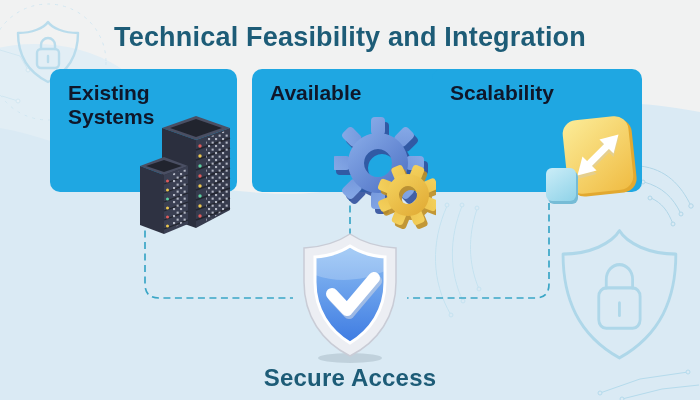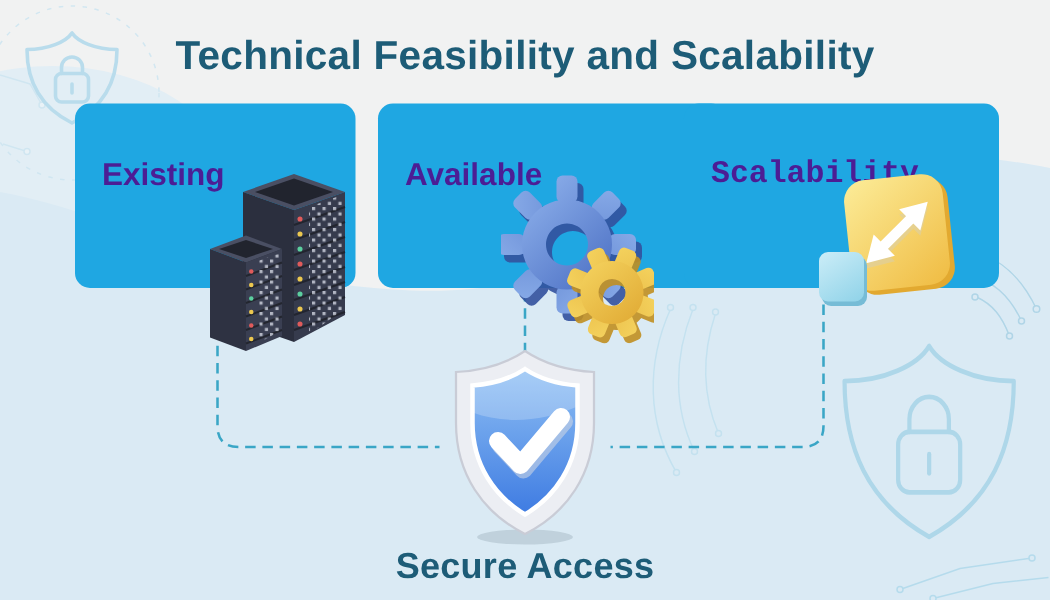--- a/index.html
+++ b/index.html
@@ -8,27 +8,27 @@
     background:#f1f2f2;font-family:"Liberation Sans",sans-serif;
     -webkit-font-smoothing:antialiased;
   }
   svg.layer{position:absolute;left:0;top:0;pointer-events:none;}
   .title{
     position:absolute;left:0;top:22px;width:700px;text-align:center;
     font-size:27px;font-weight:bold;color:#1d5c77;letter-spacing:.2px;
   }
   .card{
     position:absolute;top:69px;height:123px;background:#1fa7e2;border-radius:10px;
-    color:#4c1d95;font-weight:bold;font-size:21px;line-height:1.16;
-    padding:36px 0 0 18px;box-sizing:border-box;
+    color:#0f172a;font-weight:bold;font-size:21px;line-height:1.16;
+    padding:12px 0 0 18px;box-sizing:border-box;
   }
   .card span{display:block;}
   .card.c1{left:50px;width:187px;}
   .card.c2{left:252px;width:232px;}
-  .card.c3{left:456px;width:210px;font-family:Liberation Mono, monospace;}
+  .card.c3{left:432px;width:210px;}
   .icon{position:absolute;}
   .icon.server{left:138px;top:110px;}
   .icon.gears{left:334px;top:111px;}
   .icon.cube{left:543px;top:110px;}
   .icon.shield{left:292px;top:230px;}
   .secure{
     position:absolute;left:0;top:364px;width:700px;text-align:center;
     font-size:24px;font-weight:bold;color:#1d5c77;letter-spacing:.2px;
   }
 </style>
@@ -89,24 +89,25 @@
 
     <g stroke="#b5dbec" fill="none">
       <path d="M600,393 L640,379 L688,372"></path>
         <circle cx="600" cy="393" r="2" fill="#daeaf4"></circle>
         <circle cx="688" cy="372" r="2" fill="#daeaf4"></circle>
       <path d="M622,399 L662,389 L699,385"></path>
         <circle cx="622" cy="399" r="2" fill="#daeaf4"></circle>
     </g>
   </svg>
 
-  <div class="title">Technical Feasibility and Scalability</div>
+  <div class="title">Technical Feasibility and Integration</div>
 
   <div class="card c1">
     <span>Existing</span>
+    <span>Systems</span>
   </div>
   <div class="card c2">
     <span>Available</span>
   </div>
   <div class="card c3">
     <span>Scalability</span>
   </div>
 
   <svg class="layer" width="700" height="400" viewBox="0 0 700 400">
     <g stroke="#3aa6c6" stroke-width="1.7" fill="none" stroke-dasharray="7 4.5">

